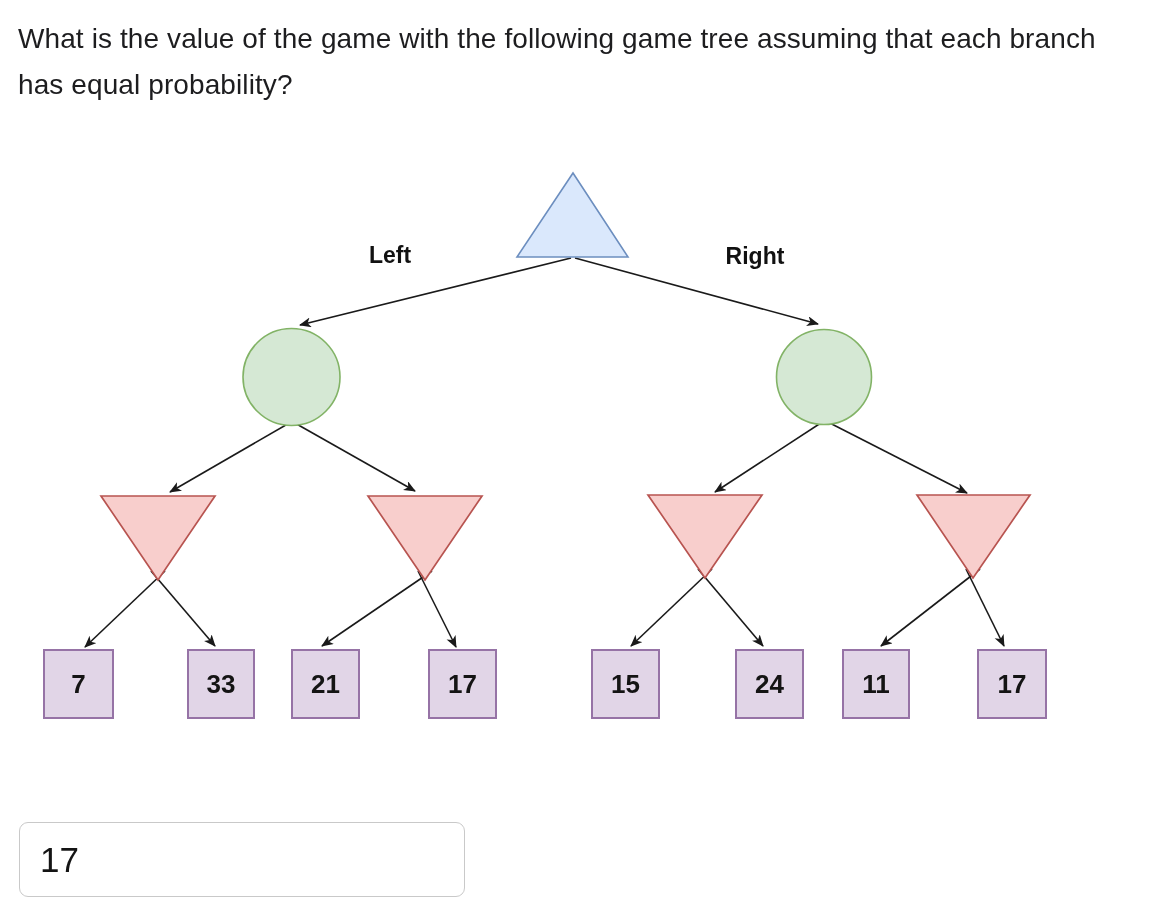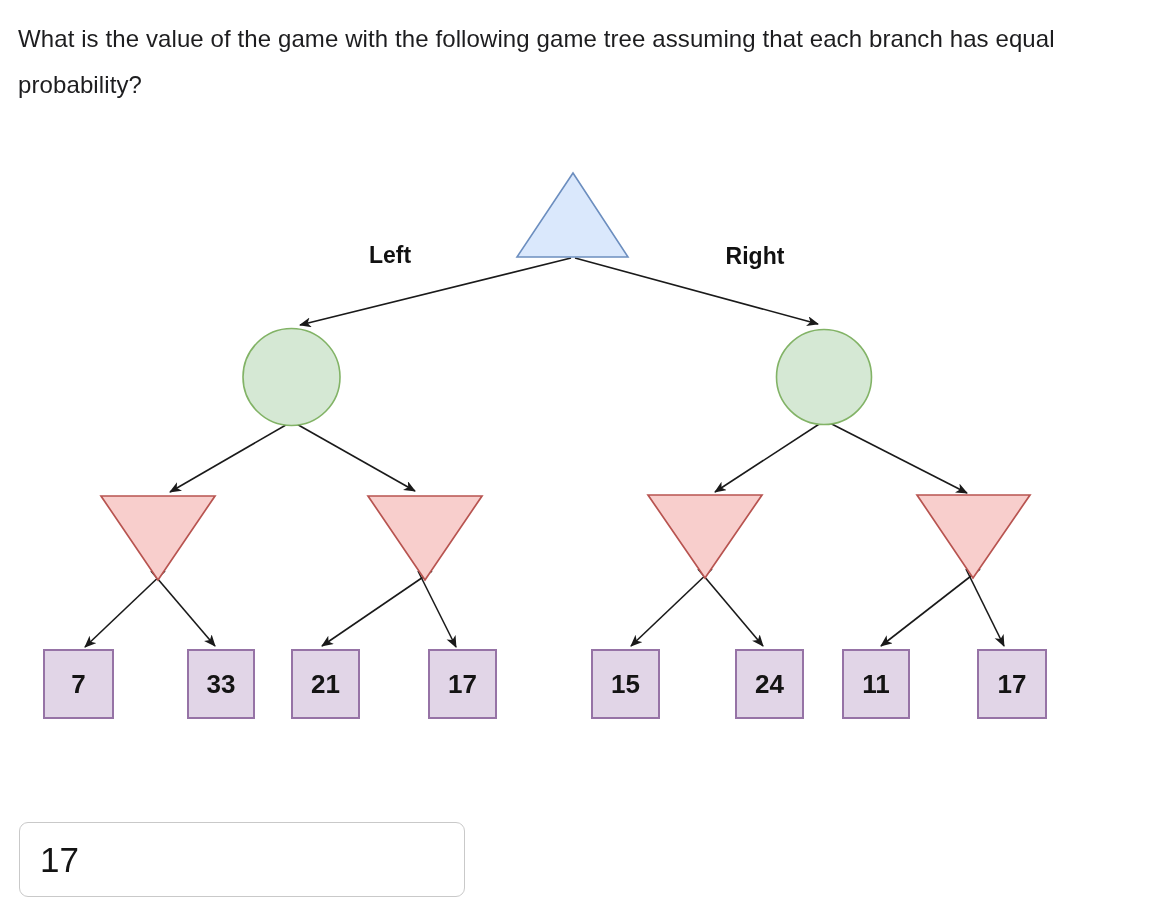--- a/index.html
+++ b/index.html
@@ -8,21 +8,21 @@
     background: #ffffff;
     width: 1162px;
     height: 910px;
     font-family: "Liberation Sans", sans-serif;
     overflow: hidden;
   }
   .question {
     box-sizing: border-box;
     height: 150px;
     padding: 16px 20px 0 18px;
-    font-size: 24px;
+    font-size: 28px;
     line-height: 46px;
     color: #1d1d1f;
     letter-spacing: 0.1px;
   }
   .tree-svg {
     display: block;
     width: 1162px;
     height: 600px;
   }
   .branch-label {

